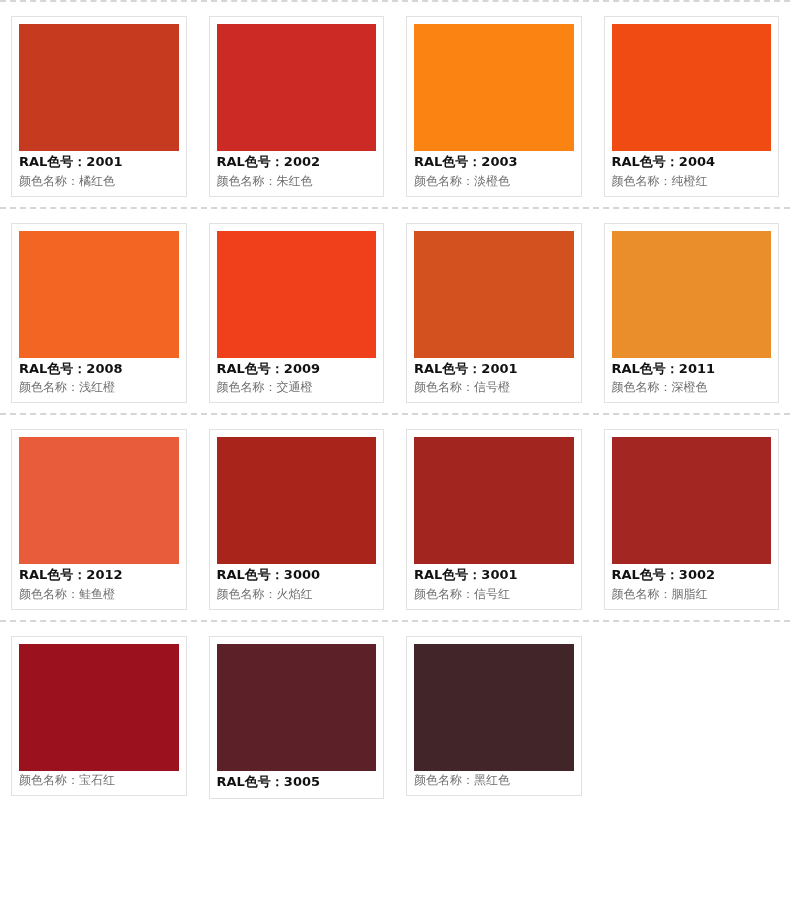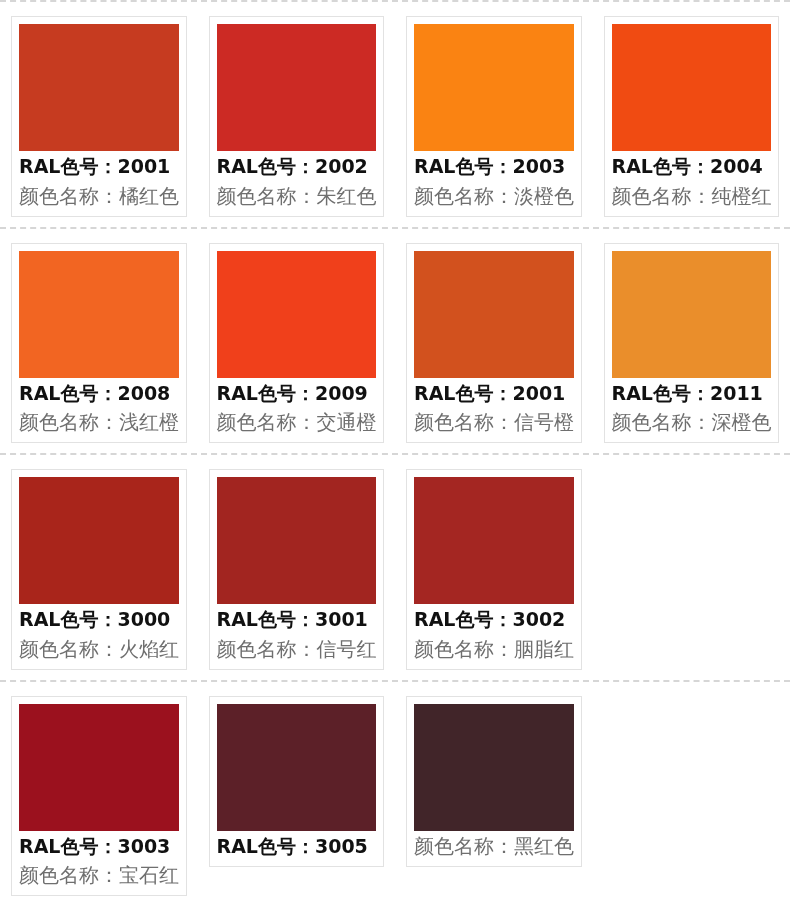--- a/index.html
+++ b/index.html
@@ -53,30 +53,30 @@
     padding: 7px 7px 6px 7px;
   }
 
   .swatch {
     width: 100%;
     height: 127px;
     display: block;
   }
 
   .code-line {
-    font-size: 19px;
+    font-size: 13px;
     font-weight: bold;
     color: #111111;
     letter-spacing: 0px;
     line-height: 1.45;
     white-space: nowrap;
     margin-top: 2px;
   }
   .name-line {
-    font-size: 20px;
+    font-size: 12px;
     font-weight: normal;
     color: #6f6f6f;
     line-height: 1.4;
     white-space: nowrap;
     margin-top: 1px;
   }
 </style>
 </head>
 <body>
 
@@ -141,20 +141,27 @@
             <div class="swatch" style="background: rgb(234, 142, 43);"></div>
             <div class="code-line">RAL色号：2011</div>
             <div class="name-line">颜色名称：深橙色</div>
           </div>
         </div>
       </div>
       <div class="row-sep"></div>
       <div class="swatch-row">
         <div class="card">
           <div class="card-inner">
+            <div class="swatch" style="background: rgb(232, 92, 60);"></div>
+            <div class="code-line">RAL色号：2012</div>
+            <div class="name-line">颜色名称：鲑鱼橙</div>
+          </div>
+        </div>
+        <div class="card">
+          <div class="card-inner">
             <div class="swatch" style="background: rgb(169, 37, 27);"></div>
             <div class="code-line">RAL色号：3000</div>
             <div class="name-line">颜色名称：火焰红</div>
           </div>
         </div>
         <div class="card">
           <div class="card-inner">
             <div class="swatch" style="background: rgb(162, 37, 32);"></div>
             <div class="code-line">RAL色号：3001</div>
             <div class="name-line">颜色名称：信号红</div>
@@ -166,21 +173,20 @@
             <div class="code-line">RAL色号：3002</div>
             <div class="name-line">颜色名称：胭脂红</div>
           </div>
         </div>
       </div>
       <div class="row-sep"></div>
       <div class="swatch-row">
         <div class="card">
           <div class="card-inner">
             <div class="swatch" style="background: rgb(155, 17, 30);"></div>
-            <div class="code-line">RAL色号：3003</div>
             <div class="name-line">颜色名称：宝石红</div>
           </div>
         </div>
         <div class="card">
           <div class="card-inner">
             <div class="swatch" style="background: rgb(92, 32, 40);"></div>
             <div class="code-line">RAL色号：3005</div>
           </div>
         </div>
         <div class="card">

